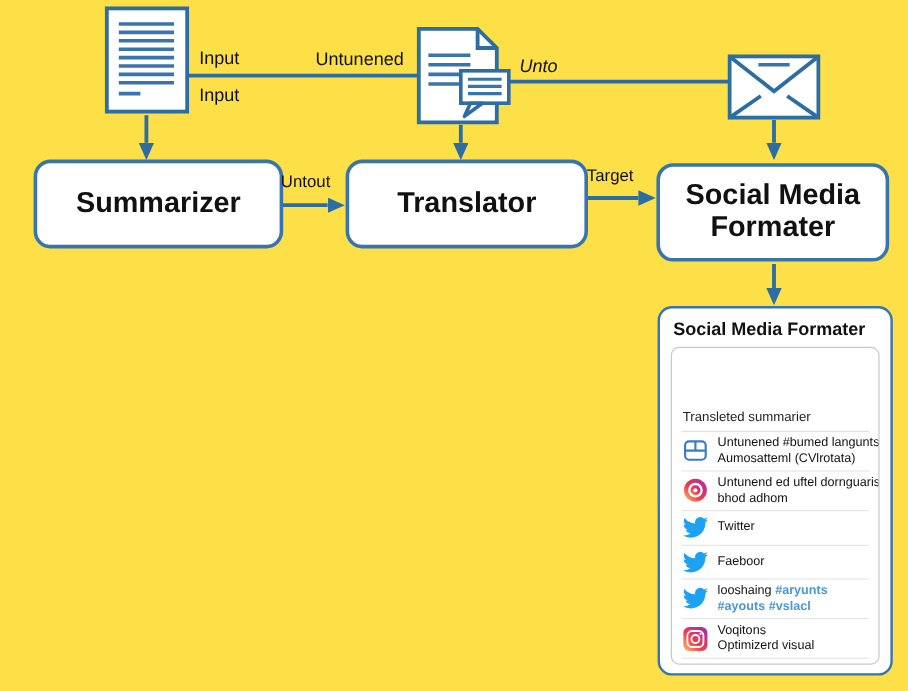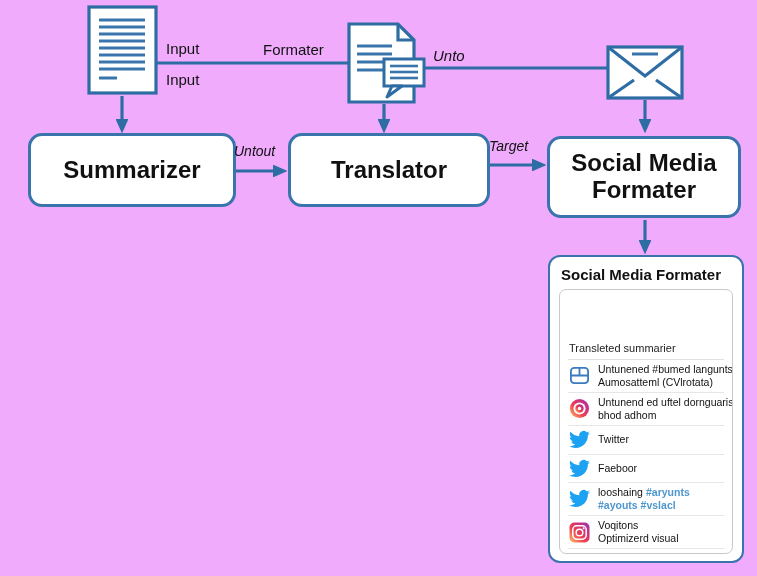--- a/index.html
+++ b/index.html
@@ -1,21 +1,21 @@
 <!DOCTYPE html>
 <html><head>
 <meta charset="utf-8">
 <style>
   html,body{margin:0;padding:0;background:#ffffff;}
-  .canvas{position:relative;width:757px;height:576px;background:#f0abfc;overflow:hidden;
+  .canvas{position:relative;width:757px;height:576px;background:#fde047;overflow:hidden;
           font-family:"Liberation Sans", sans-serif;color:#111;}
   .connectors{position:absolute;left:0;top:0;z-index:0;}
   .icon{position:absolute;z-index:2;}
   .edge-label{position:absolute;z-index:3;font-size:15px;color:#111;white-space:nowrap;}
-  .edge-label.small{font-size:14px;font-style:italic;}
+  .edge-label.small{font-size:14px;}
   .node{position:absolute;z-index:2;background:#fff;border:3px solid #3a74ad;border-radius:14px;
         display:flex;align-items:center;justify-content:center;text-align:center;
         font-weight:bold;font-size:24px;color:#111;line-height:1.12;}
   .panel{position:absolute;left:548px;top:255px;width:196px;height:308px;z-index:2;
          background:#fff;border:2.5px solid #3a74ad;border-radius:12px;box-sizing:border-box;}
   .panel-title{font-weight:bold;font-size:15px;color:#111;margin:9px 0 0 11px;}
   .card{position:absolute;left:9px;right:9px;top:32px;bottom:7px;border:1.5px solid #c9c9c9;
         border-radius:7px;padding:5px 8px 2px 8px;box-sizing:border-box;overflow:hidden;}
   .card-header{font-size:11px;color:#222;padding:2px 0 5px 1px;border-bottom:1px solid #e0e0e0;margin-top:45px;}
   .row{display:flex;align-items:center;gap:8px;padding:3px 0 3.5px 1px;border-bottom:1px solid #e6e6e6;}
@@ -90,21 +90,21 @@
     <svg width="78" height="60" viewBox="0 0 78 60">
       <rect x="2" y="7" width="74" height="51" fill="#fff" stroke="#2e6da4" stroke-width="3.2"></rect>
       <path d="M2 7 L39 36 L76 7" fill="none" stroke="#2e6da4" stroke-width="3.2"></path>
       <line x1="26" y1="14" x2="52" y2="14" stroke="#3a74ad" stroke-width="3"></line>
       <path d="M2 58 L28 40 M76 58 L50 40" fill="none" stroke="#2e6da4" stroke-width="3.2"></path>
     </svg>
   </div>
 
   <span class="edge-label" style="left:166px;top:40px;">Input</span>
   <span class="edge-label" style="left:166px;top:71px;">Input</span>
-  <span class="edge-label" style="left:263px;top:41px;">Formater</span>
+  <span class="edge-label" style="left:263px;top:41px;">Untunened</span>
   <span class="edge-label" style="left:433px;top:47px;font-style:italic;">Unto</span>
   <span class="edge-label small" style="left:234px;top:143px;">Untout</span>
   <span class="edge-label small" style="left:489px;top:138px;">Target</span>
 
   <div class="node" style="left:28px;top:133px;width:202px;height:68px;">
     <span>Summarizer</span>
   </div>
   <div class="node" style="left:288px;top:133px;width:196px;height:68px;">
     <span>Translator</span>
   </div>

